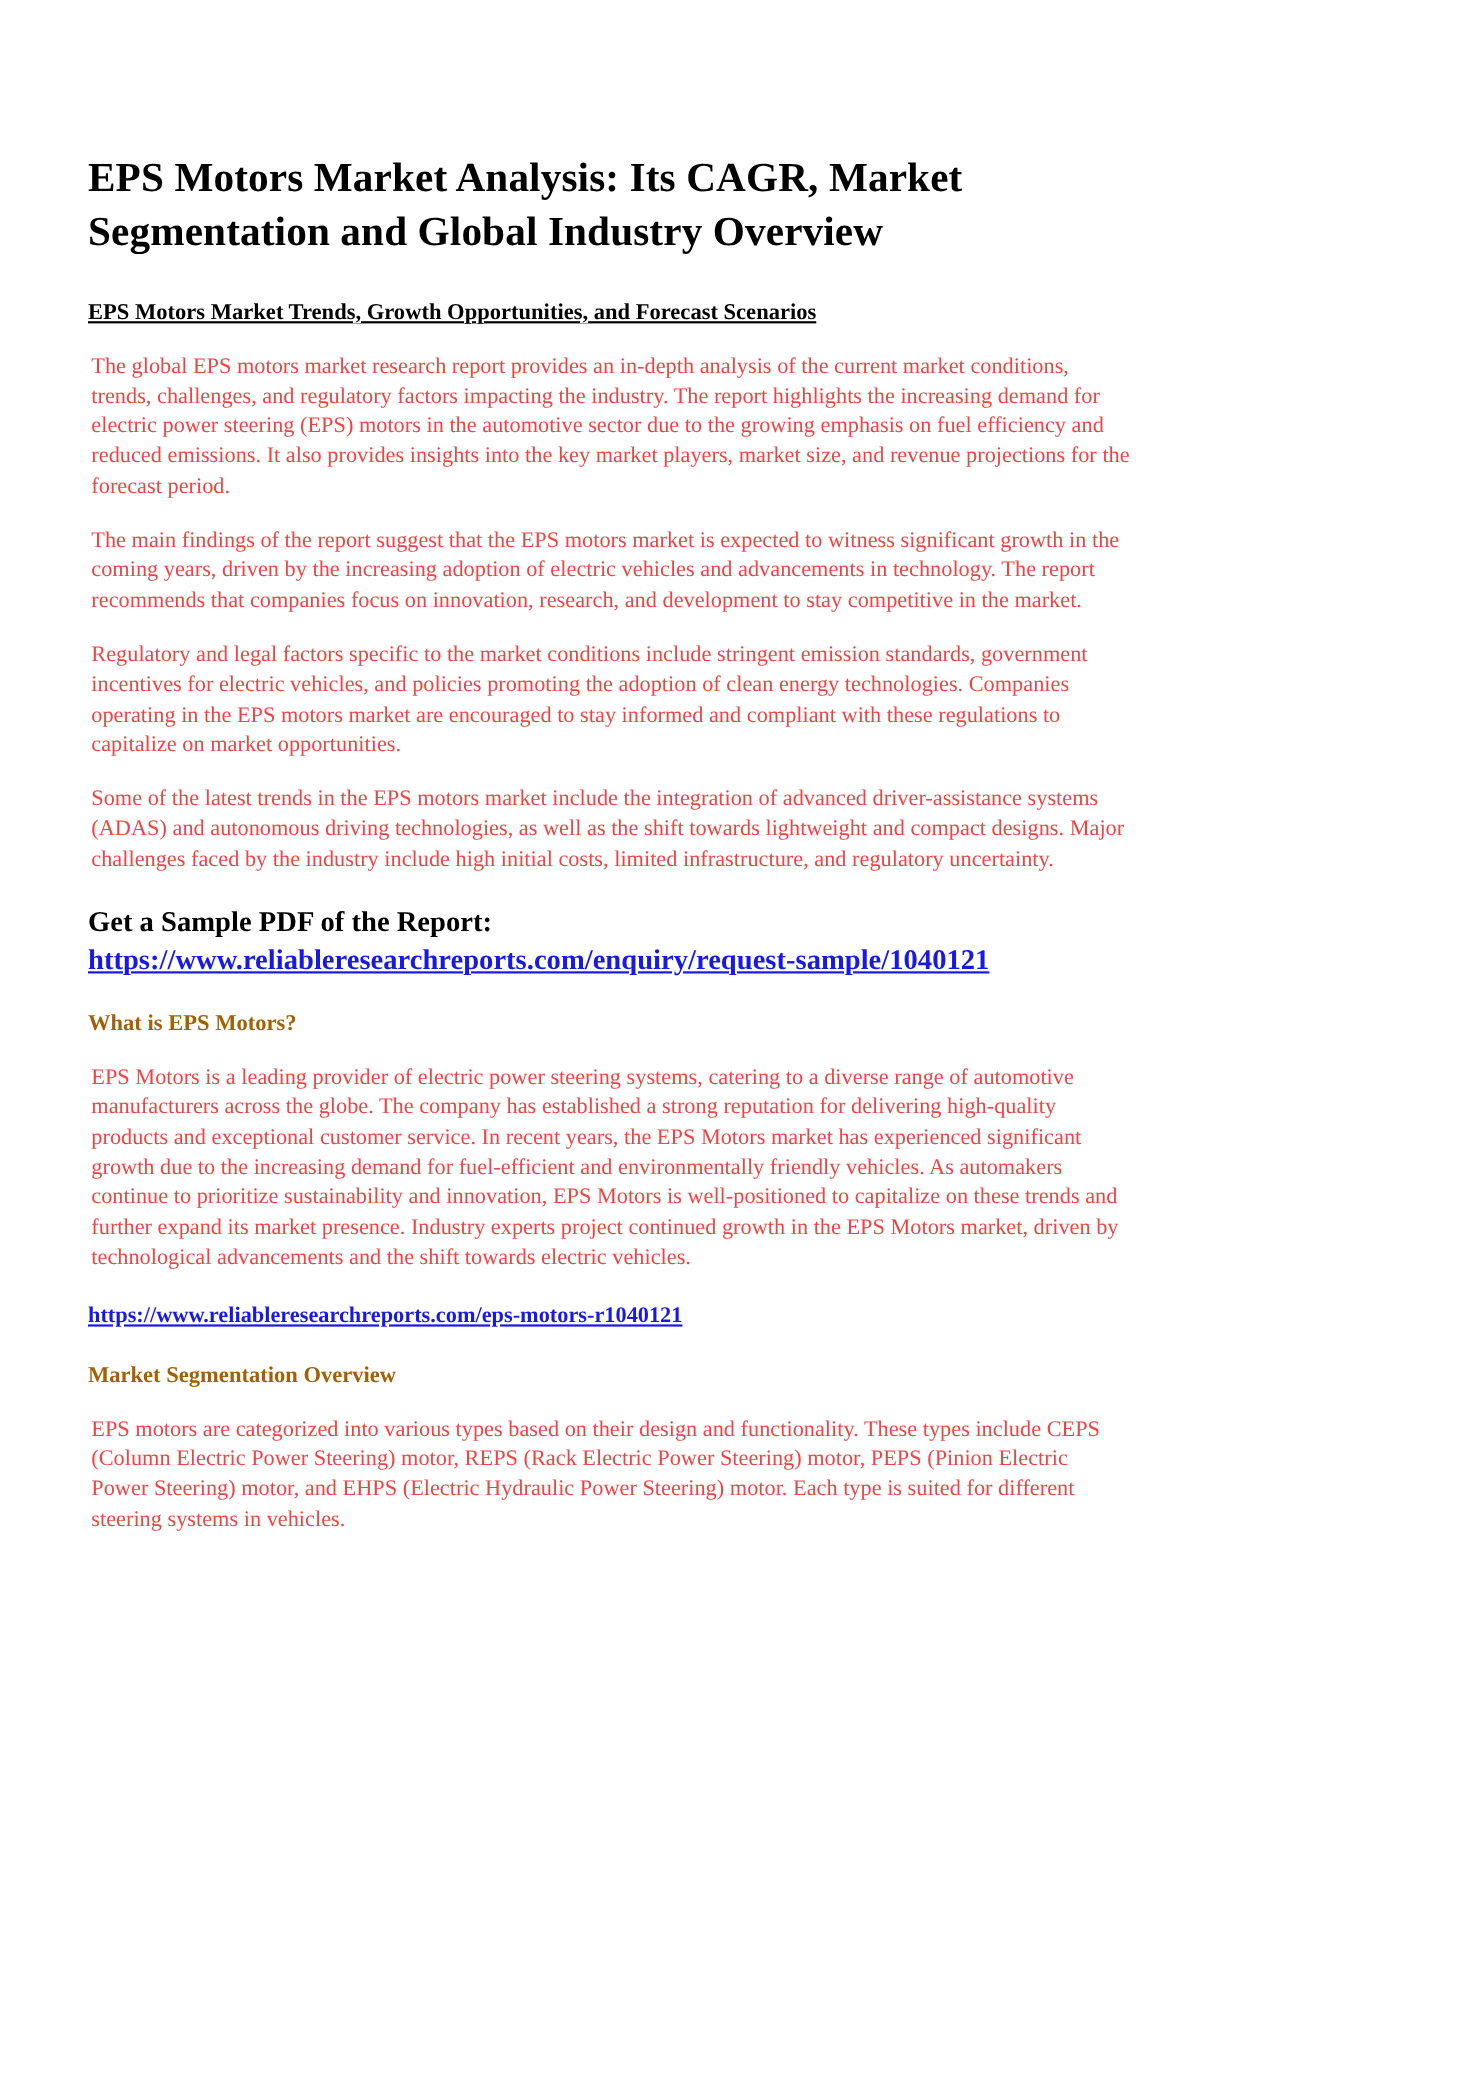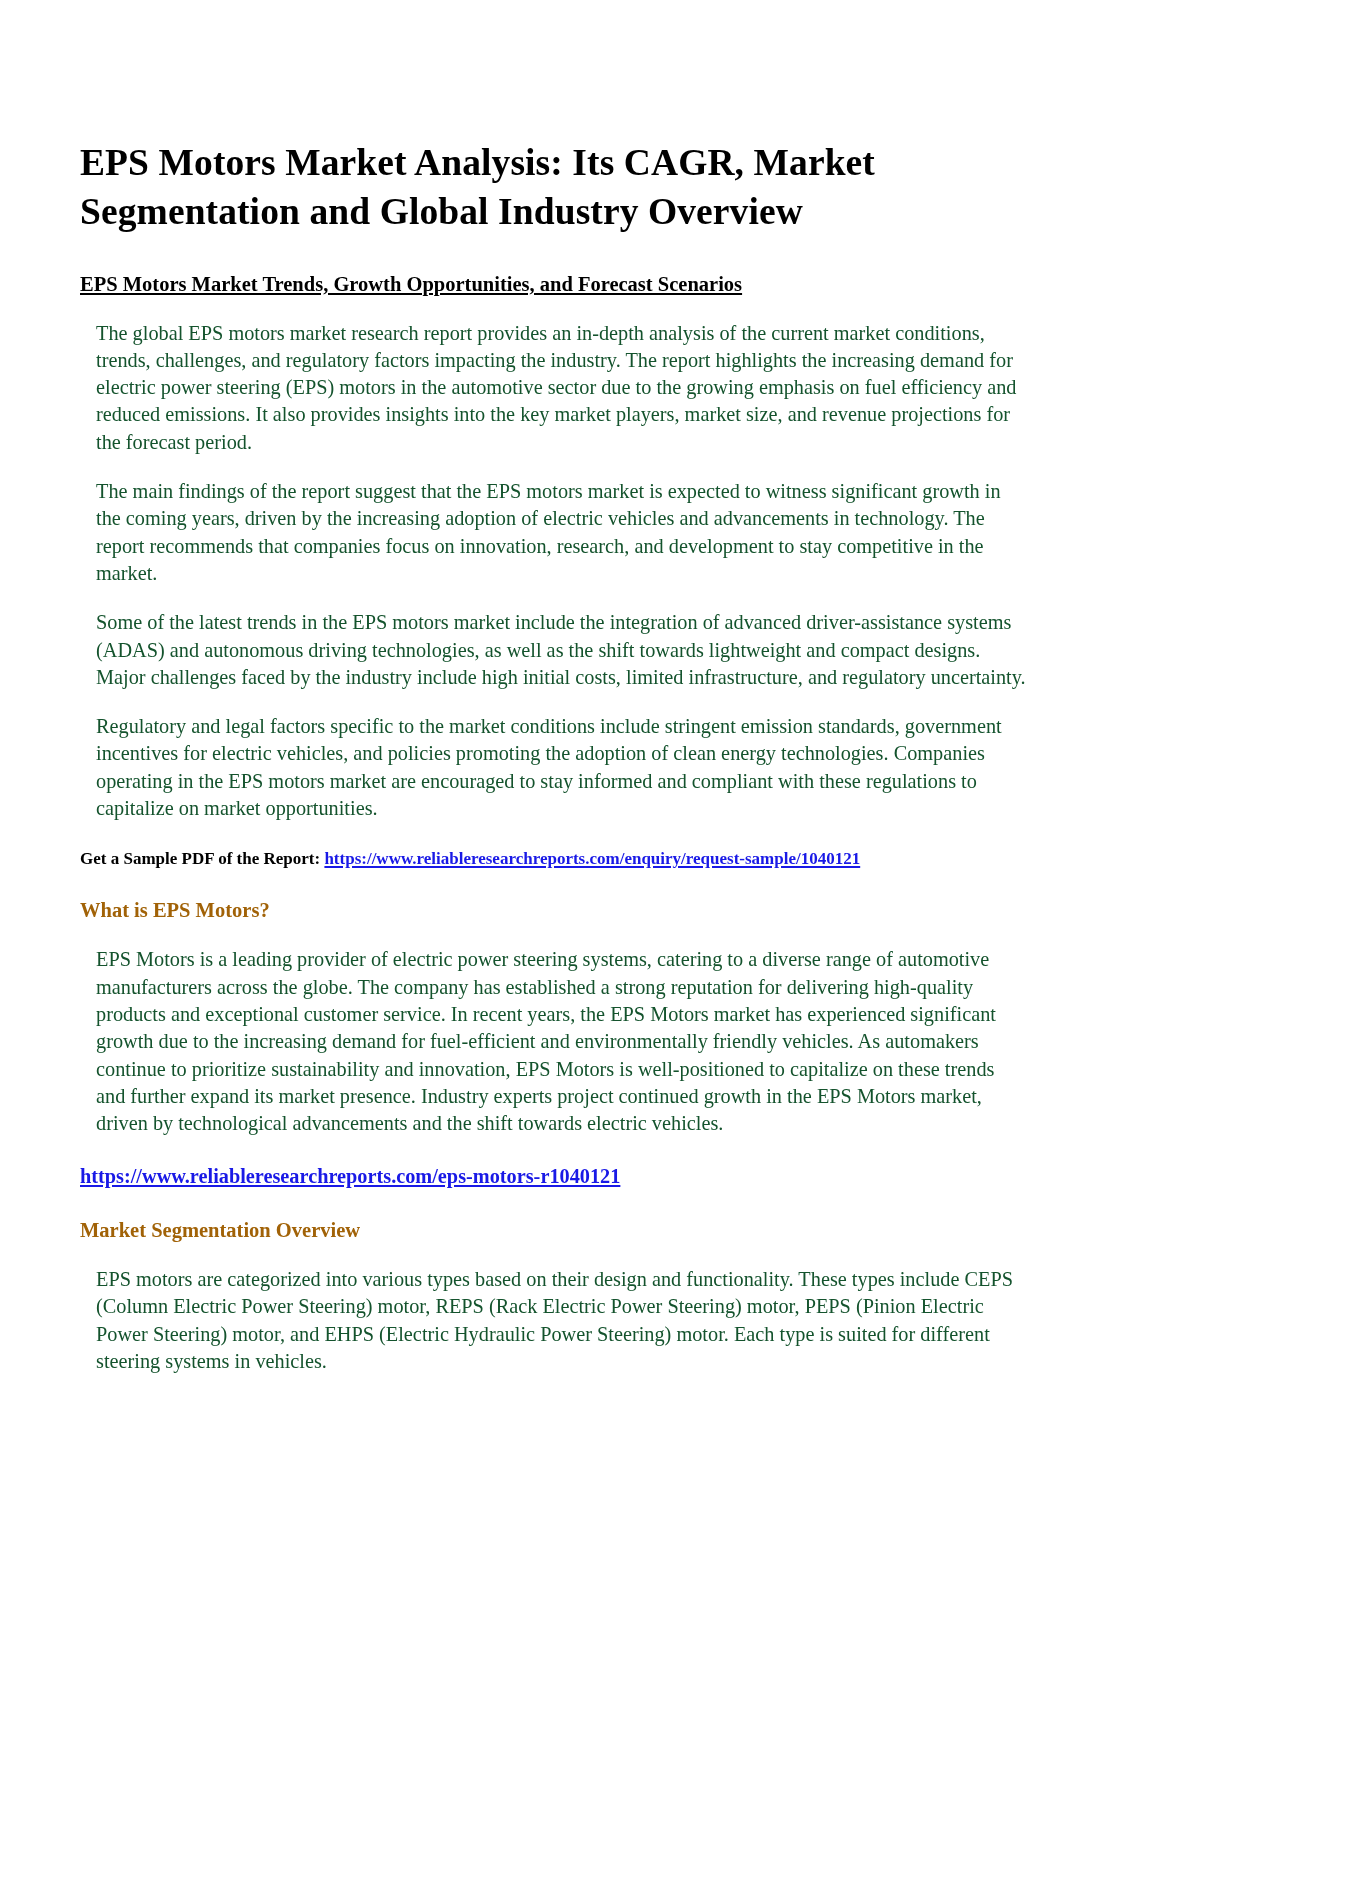--- a/index.html
+++ b/index.html
@@ -40,33 +40,33 @@
     font-weight: bold;
     line-height: 1.32;
     margin: 34px 0 0 0;
     color: #000;
     text-decoration: underline;
   }
   p.body-para {
     font-size: 20.3px;
     font-weight: normal;
     line-height: 1.345;
-    margin: 22px 0 0 16px;
-    color: #14532d;
+    margin: 22px 0 0 3px;
+    color: #ef4444;
     text-align: left;
   }
   .section-heading {
     font-size: 20.5px;
     font-weight: bold;
     line-height: 1.33;
     margin: 26px 0 0 0;
     color: #a16207;
   }
   .lead-line {
-    font-size: 17px;
+    font-size: 26px;
     line-height: 1.345;
     margin: 26px 0 0 0;
   }
   .lead-label {
     font-weight: bold;
     color: #000;
   }
   a.doc-link,
   .doc-link {
     color: #1919e6;
@@ -89,23 +89,23 @@
   <div class="content">
 
     <h1 class="doc-title">EPS Motors Market Analysis: Its CAGR, Market Segmentation and Global Industry Overview</h1>
 
     <div class="sub-heading">EPS Motors Market Trends, Growth Opportunities, and Forecast Scenarios</div>
 
     <p class="body-para">The global EPS motors market research report provides an in-depth analysis of the current market conditions, trends, challenges, and regulatory factors impacting the industry. The report highlights the increasing demand for electric power steering (EPS) motors in the automotive sector due to the growing emphasis on fuel efficiency and reduced emissions. It also provides insights into the key market players, market size, and revenue projections for the forecast period.</p>
 
     <p class="body-para">The main findings of the report suggest that the EPS motors market is expected to witness significant growth in the coming years, driven by the increasing adoption of electric vehicles and advancements in technology. The report recommends that companies focus on innovation, research, and development to stay competitive in the market.</p>
 
+    <p class="body-para">Regulatory and legal factors specific to the market conditions include stringent emission standards, government incentives for electric vehicles, and policies promoting the adoption of clean energy technologies. Companies operating in the EPS motors market are encouraged to stay informed and compliant with these regulations to capitalize on market opportunities.</p>
+
     <p class="body-para">Some of the latest trends in the EPS motors market include the integration of advanced driver-assistance systems (ADAS) and autonomous driving technologies, as well as the shift towards lightweight and compact designs. Major challenges faced by the industry include high initial costs, limited infrastructure, and regulatory uncertainty.</p>
-
-    <p class="body-para">Regulatory and legal factors specific to the market conditions include stringent emission standards, government incentives for electric vehicles, and policies promoting the adoption of clean energy technologies. Companies operating in the EPS motors market are encouraged to stay informed and compliant with these regulations to capitalize on market opportunities.</p>
 
     <p class="lead-line"><span class="lead-label">Get a Sample PDF of the Report:</span> <a class="doc-link" href="#">https://www.reliableresearchreports.com/enquiry/request-sample/1040121</a></p>
 
     <div class="section-heading">What is EPS Motors?</div>
 
     <p class="body-para">EPS Motors is a leading provider of electric power steering systems, catering to a diverse range of automotive manufacturers across the globe. The company has established a strong reputation for delivering high-quality products and exceptional customer service. In recent years, the EPS Motors market has experienced significant growth due to the increasing demand for fuel-efficient and environmentally friendly vehicles. As automakers continue to prioritize sustainability and innovation, EPS Motors is well-positioned to capitalize on these trends and further expand its market presence. Industry experts project continued growth in the EPS Motors market, driven by technological advancements and the shift towards electric vehicles.</p>
 
     <p class="link-para"><a class="doc-link" href="#">https://www.reliableresearchreports.com/eps-motors-r1040121</a></p>
 
     <div class="section-heading">Market Segmentation Overview</div>

